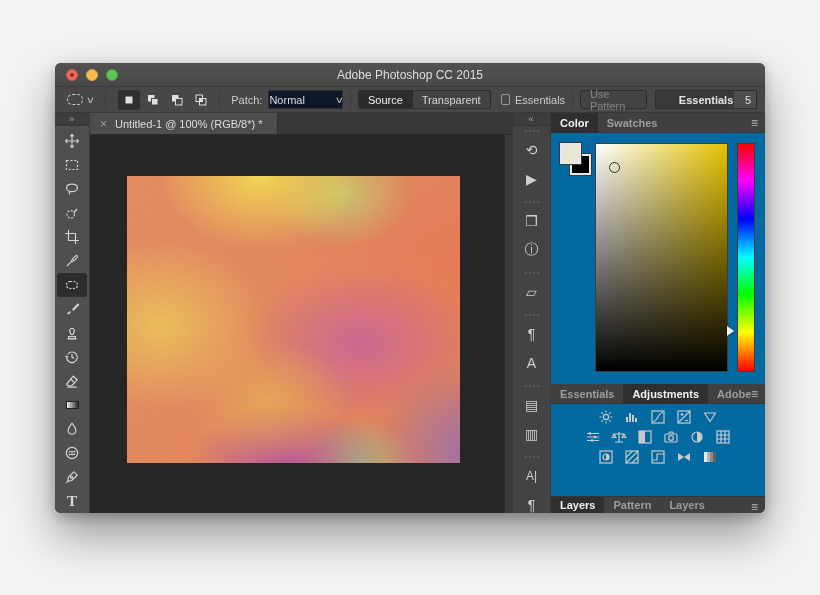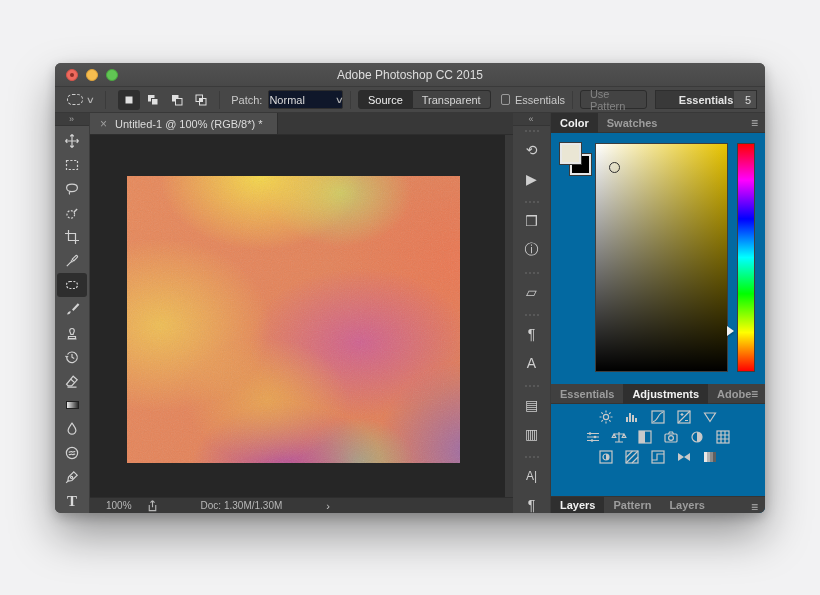--- a/index.html
+++ b/index.html
@@ -300,31 +300,20 @@
         <div class="artwork">
           <svg class="noise">
             <filter id="n">
                   <feTurbulence type="fractalNoise" baseFrequency="0.9" numOctaves="2"></feTurbulence>
                   <feColorMatrix type="saturate" values="0"></feColorMatrix>
                 </filter>
             <rect width="100%" height="100%" filter="url(#n)"></rect>
           </svg>
         </div>
       </div>
-      <div class="statusbar">
-        <span class="zoom">100%</span>
-        <span class="share">
-          <svg width="13" height="13" viewBox="0 0 14 14" stroke="#b8b8b8" fill="none" stroke-width="1.2">
-                <path d="M3.5 6.5v6h7v-6"></path>
-                <path d="M7 9V1.8M7 1.8L4.8 4M7 1.8L9.2 4"></path>
-              </svg>
-        </span>
-        <span class="doc">Doc: 1.30M/1.30M</span>
-        <span class="schev">›</span>
-      </div>
     </div>
 
     <div class="dockstrip">
       <div class="strip-header">«</div>
       <div class="dock-group">
         <div class="dock-icon">⟲</div>
         <div class="dock-icon">▶</div>
       </div>
       <div class="dock-group">
         <div class="dock-icon">❒</div>

